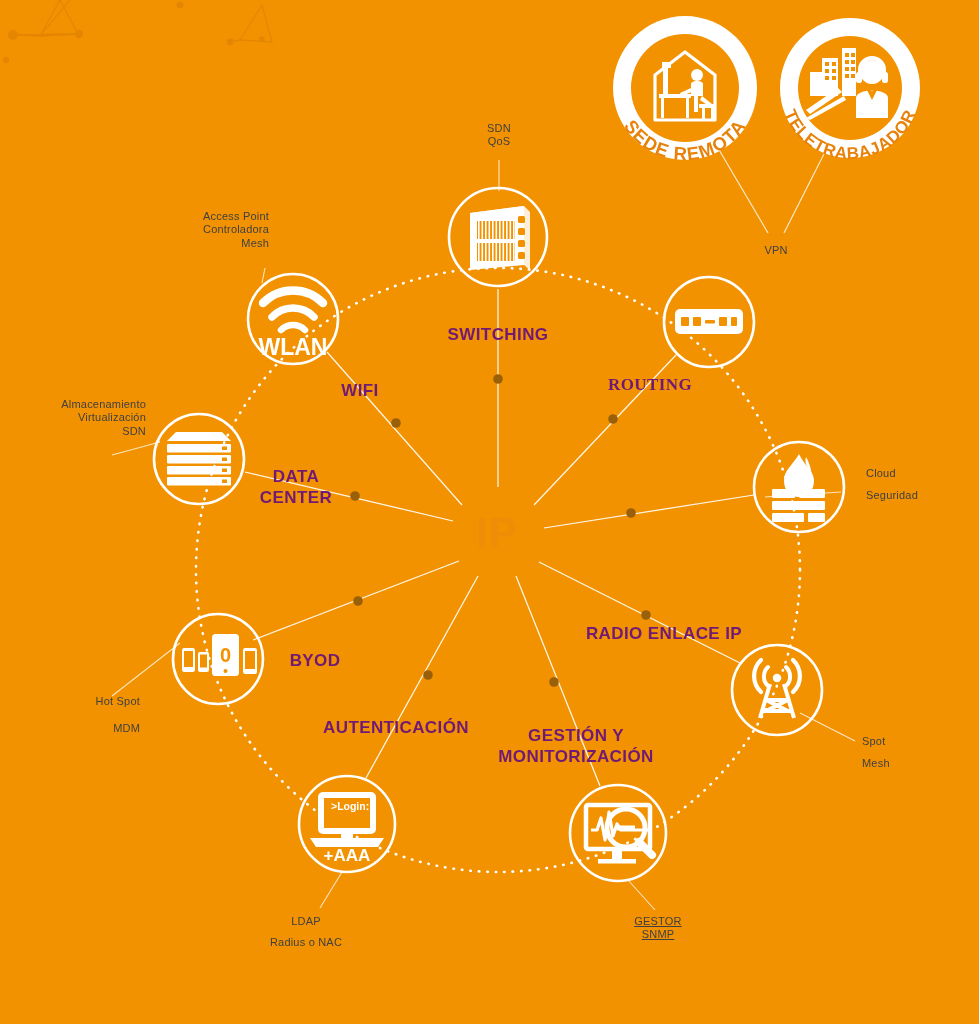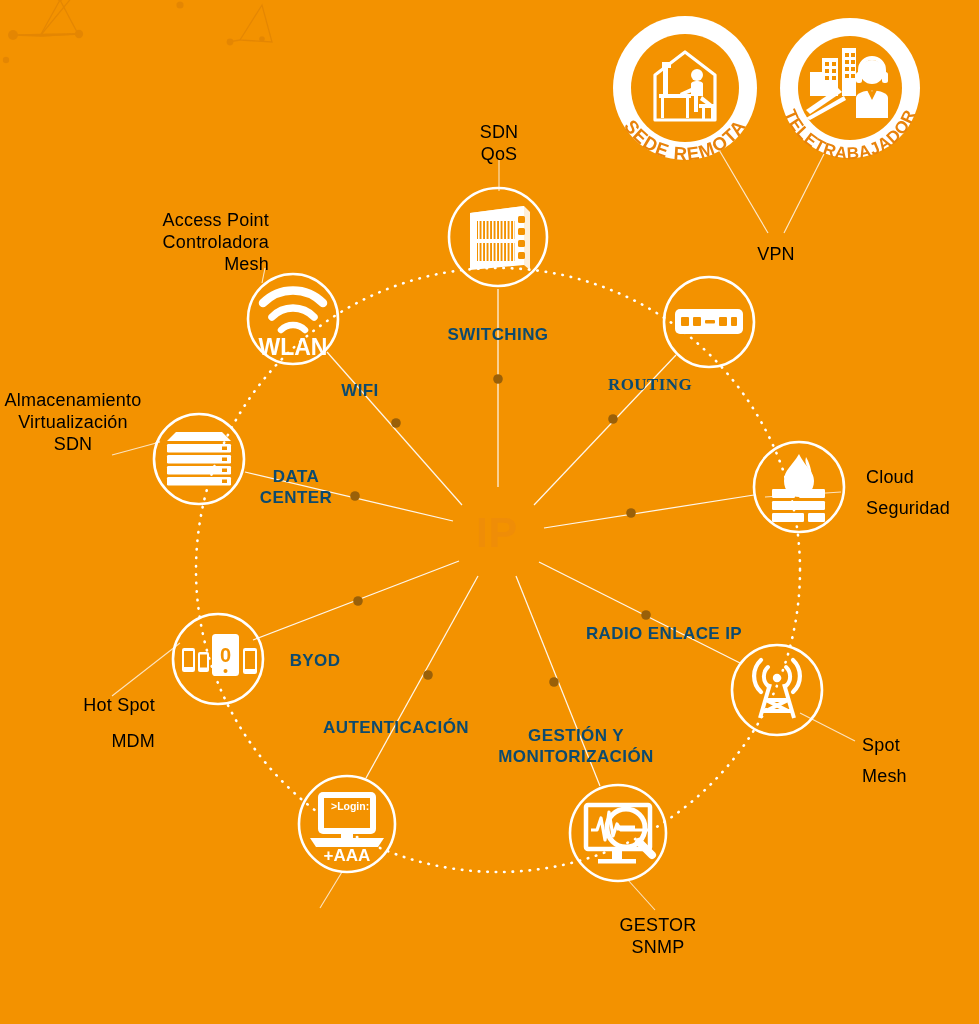--- a/index.html
+++ b/index.html
@@ -16,35 +16,35 @@
     font-family: "Liberation Sans", sans-serif;
   }
   #canvas {
     position: absolute;
     left: 0; top: 0;
     width: 979px;
     height: 1024px;
   }
   .lbl {
     position: absolute;
-    color: #0c4a6e;
+    color: #701a75;
     white-space: nowrap;
     line-height: 1.22;
     pointer-events: none;
   }
   .lbl-main {
     font-size: 17px;
     font-weight: bold;
     letter-spacing: 0.4px;
     text-align: center;
   }
   .lbl-sub {
-    font-size: 18px;
+    font-size: 11px;
     font-weight: normal;
-    color: #000000;
+    color: #404040;
     letter-spacing: 0.2px;
   }
   .lbl-sub.right { text-align: left; }
   .lbl-sub.leftal { text-align: right; }
   .lbl-sub.ctr { text-align: center; }
   .hub-text {
     position: absolute;
     color: #ef8d07;
     font-size: 43px;
     font-weight: bold;
@@ -381,43 +381,47 @@
     <div>SDN</div>
     <div>QoS</div>
   </div>
 
   <div class="lbl lbl-sub leftal" style="left:109px;top:210px;width:160px;">
     <div>Access Point</div>
     <div>Controladora</div>
     <div>Mesh</div>
   </div>
 
-  <div class="lbl lbl-sub leftal" style="left:0px;top:390px;width:146px;text-align:center;">
+  <div class="lbl lbl-sub leftal" style="left:0px;top:398px;width:146px;">
     <div>Almacenamiento</div>
     <div>Virtualización</div>
     <div>SDN</div>
   </div>
 
   <div class="lbl lbl-sub right" style="left:866px;top:467px;width:120px;">
     <div>Cloud</div>
     <div style="margin-top:9px;">Seguridad</div>
   </div>
 
-  <div class="lbl lbl-sub leftal" style="left:0px;top:695px;width:140px;padding-left:15px;">
+  <div class="lbl lbl-sub leftal" style="left:0px;top:695px;width:140px;">
     <div>Hot Spot</div>
     <div style="margin-top:14px;">MDM</div>
   </div>
 
   <div class="lbl lbl-sub right" style="left:862px;top:735px;width:110px;">
     <div>Spot</div>
     <div style="margin-top:9px;">Mesh</div>
   </div>
 
-
-  <div class="lbl lbl-sub ctr" style="left:588px;top:915px;width:140px;">
+  <div class="lbl lbl-sub ctr" style="left:226px;top:915px;width:160px;">
+    <div>LDAP</div>
+    <div style="margin-top:8px;">Radius o NAC</div>
+  </div>
+
+  <div class="lbl lbl-sub ctr" style="left:588px;top:915px;width:140px;text-decoration:underline;">
     <div>GESTOR</div>
     <div>SNMP</div>
   </div>
 
   <div class="lbl lbl-sub ctr" style="left:736px;top:244px;width:80px;">VPN</div>
 
   <div class="hub-text" style="left:476px;top:508px;">IP</div>
 
 </div>
 

